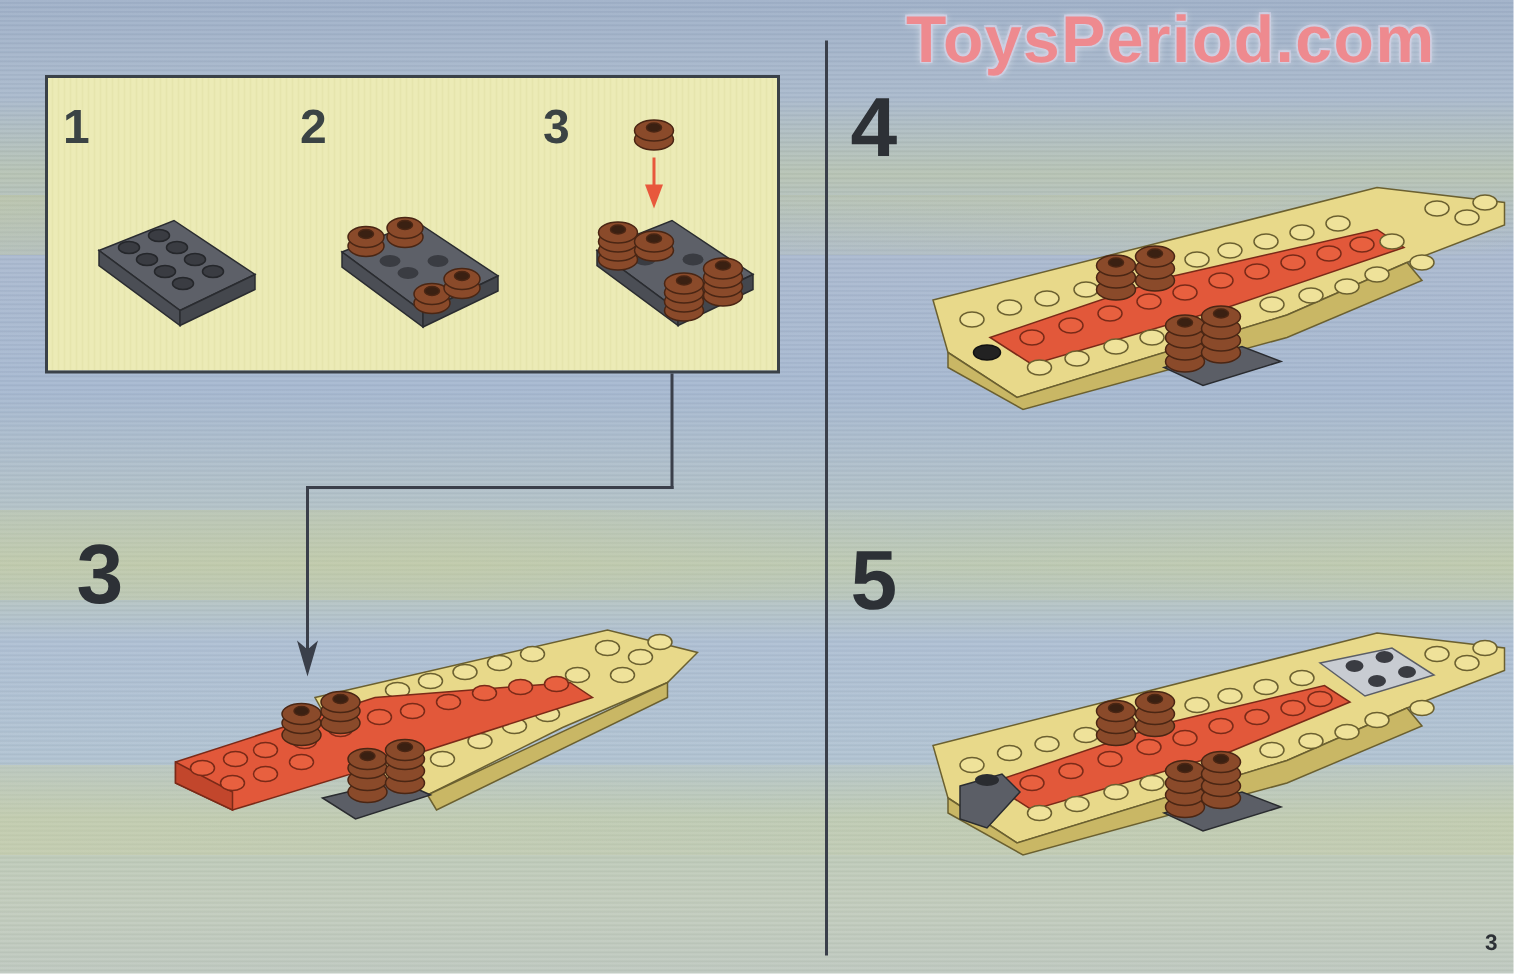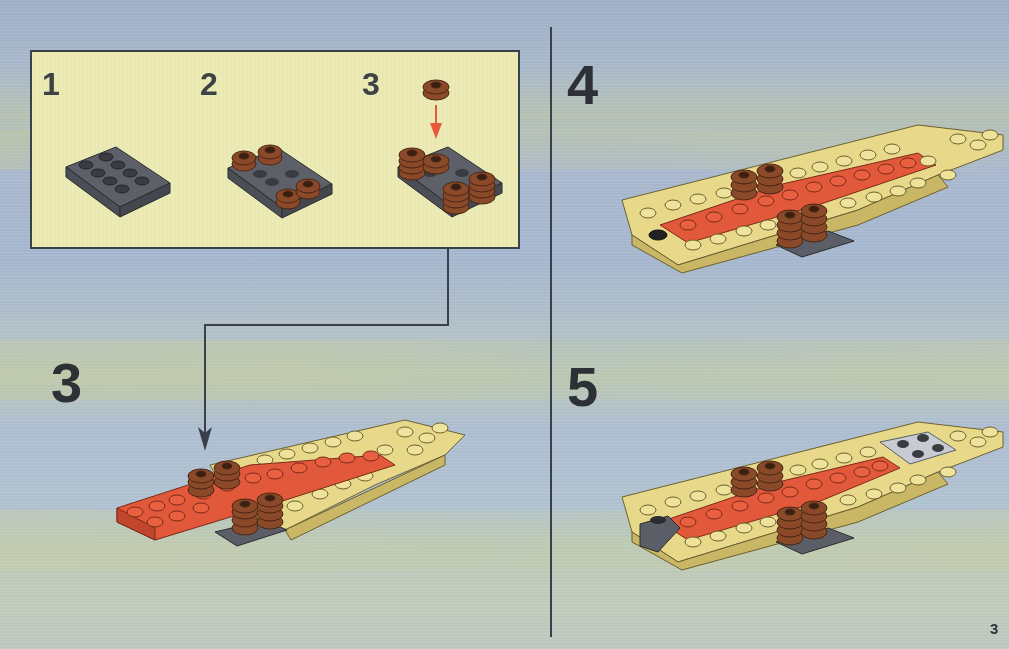--- a/index.html
+++ b/index.html
@@ -27,20 +27,21 @@
 </style>
 </head>
 <body>
 
 <div class="page">
 
   <div class="streak" style="top:130px;height:40px;background:linear-gradient(90deg,rgba(200,205,150,0.35),rgba(200,205,150,0.1) 40%,rgba(200,205,160,0.3) 80%,rgba(0,0,0,0));"></div>
   <div class="streak" style="top:340px;height:60px;background:linear-gradient(90deg,rgba(200,205,150,0.3),rgba(200,205,150,0.35) 30%,rgba(190,200,160,0.15) 60%,rgba(200,205,150,0.25));"></div>
   <div class="streak" style="top:510px;height:60px;background:linear-gradient(90deg,rgba(205,208,160,0.35),rgba(205,208,160,0.15) 50%,rgba(205,208,160,0.3));"></div>
 
+  <div class="watermark">ToysPeriod.com</div>
 
   <div class="divider"></div>
 
   <div class="substep-box">
     <div class="sub-num" style="left:10px;top:14px;">1</div>
     <div class="sub-num" style="left:168px;top:14px;">2</div>
     <div class="sub-num" style="left:330px;top:14px;">3</div>
   </div>
 
   <svg style="left:60px;top:145px;" width="120" height="90" viewBox="0 0 120 90">

